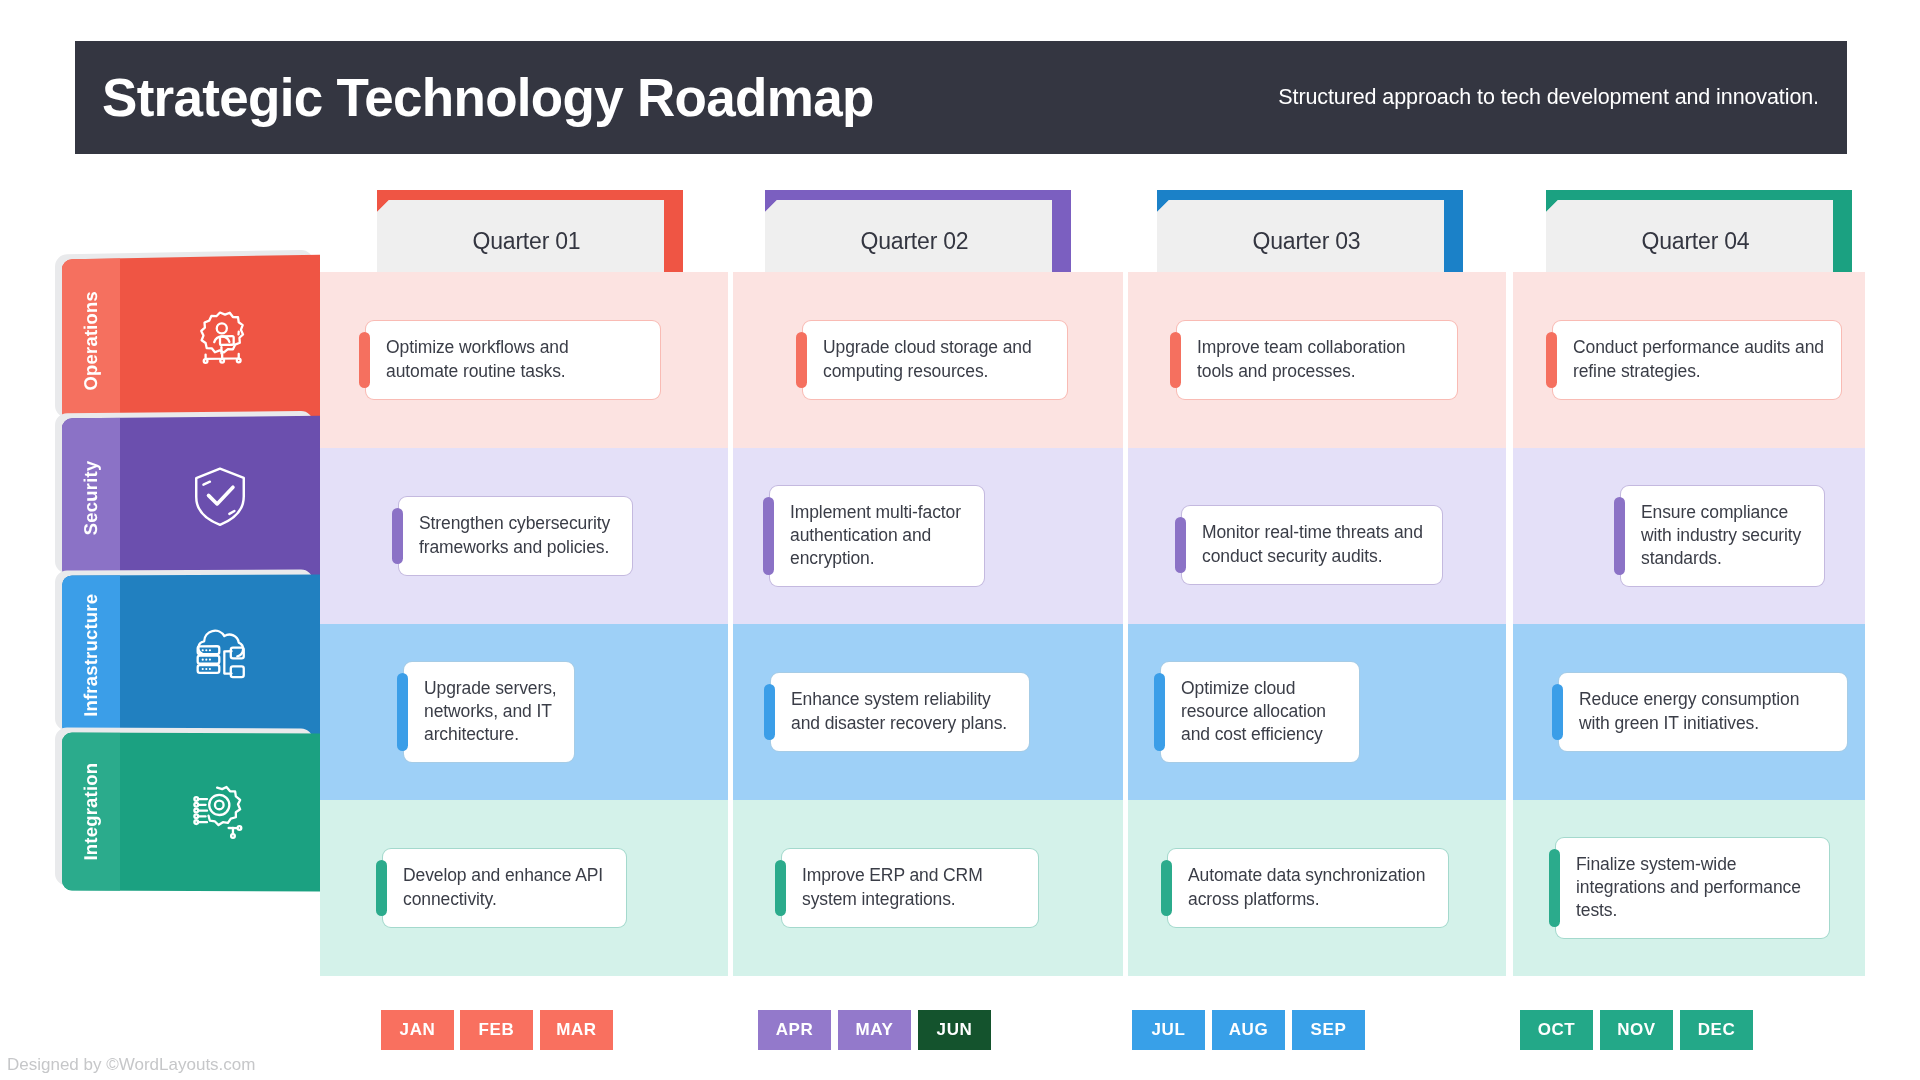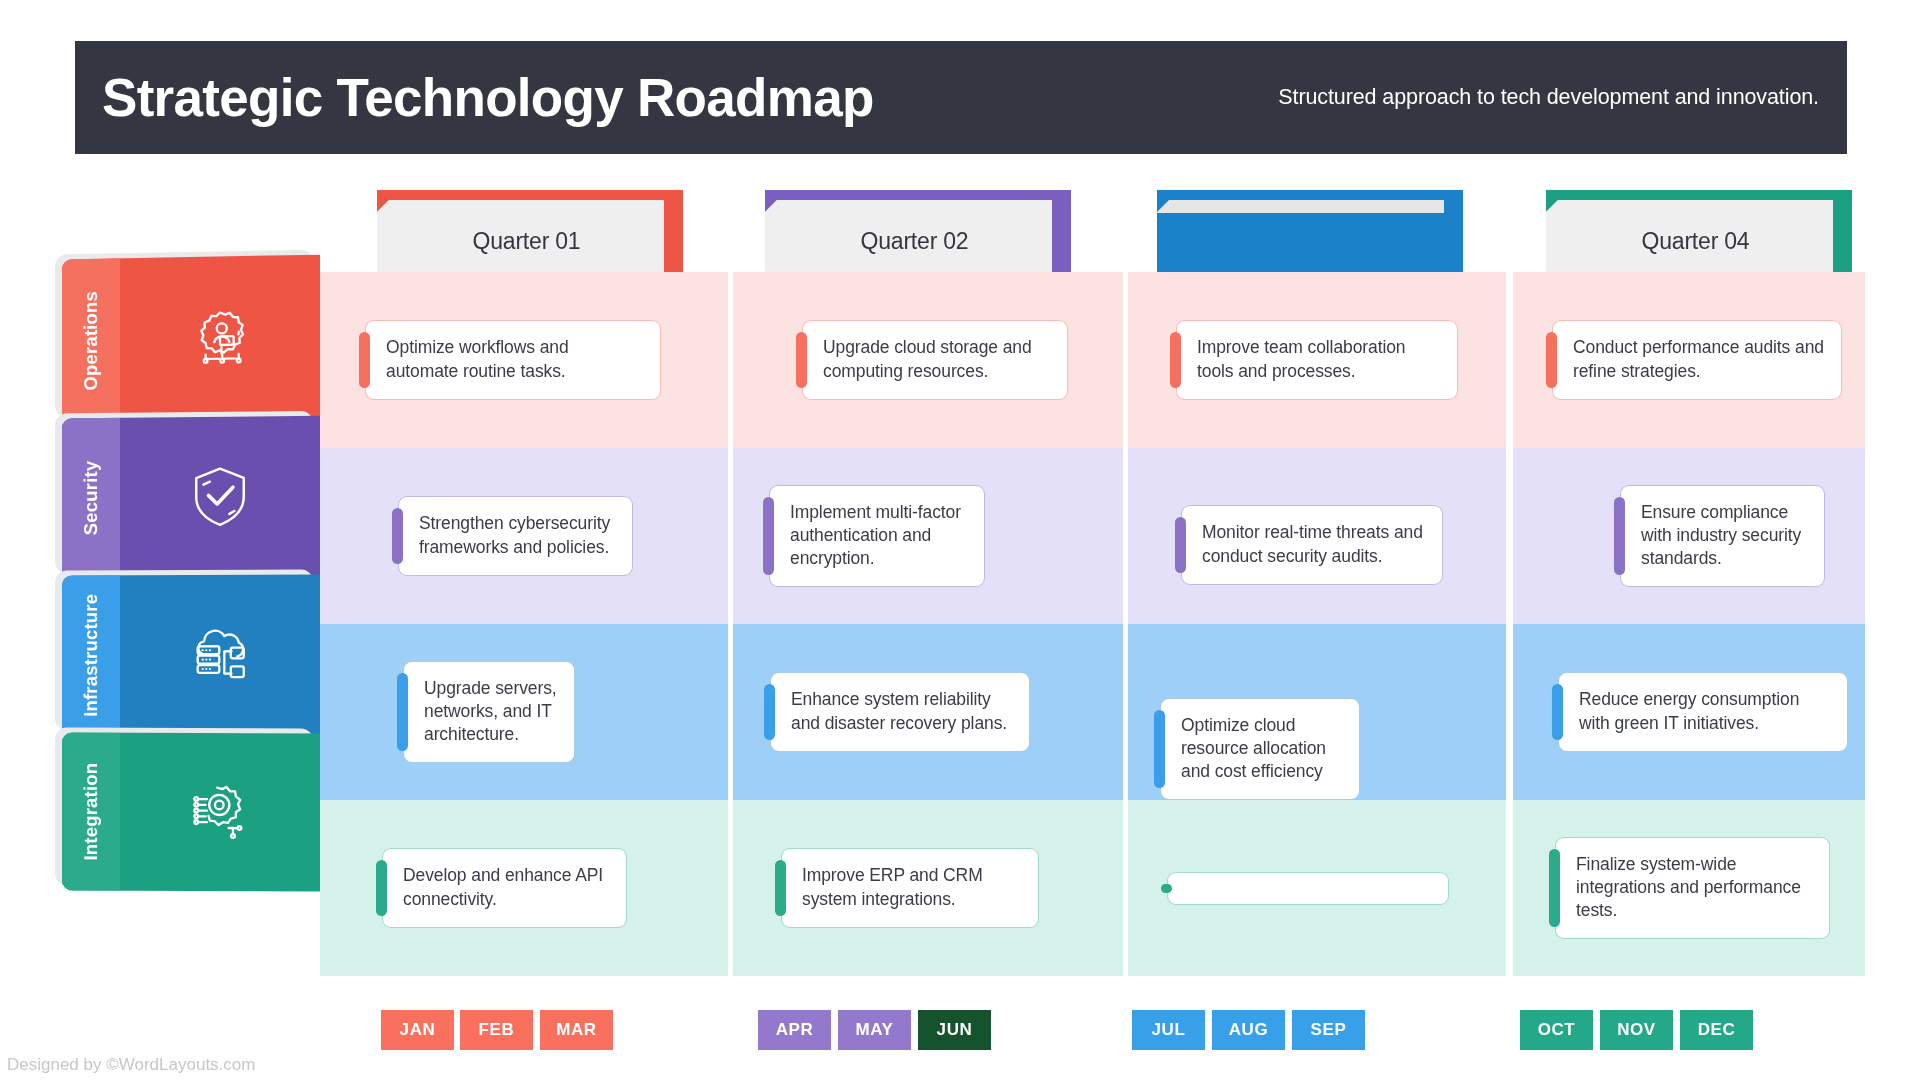--- a/index.html
+++ b/index.html
@@ -115,20 +115,23 @@
     <div class="qtab" style="left: 765px;">
       <div class="qtab-back" style="background: rgb(123, 95, 192);"></div>
       <div class="qtab-front-shade"></div>
       <div class="qtab-front">
         <div class="qtab-label">Quarter 02</div>
       </div>
     </div>
     <div class="qtab" style="left: 1157px;">
       <div class="qtab-back" style="background: rgb(27, 129, 200);"></div>
       <div class="qtab-front-shade"></div>
+      <div class="qtab-front">
+        <div class="qtab-label">Quarter 03</div>
+      </div>
     </div>
     <div class="qtab" style="left: 1546px;">
       <div class="qtab-back" style="background: rgb(27, 161, 129);"></div>
       <div class="qtab-front-shade"></div>
       <div class="qtab-front">
         <div class="qtab-label">Quarter 04</div>
       </div>
     </div>
   </div>
 
@@ -316,21 +319,21 @@
       <div class="card-bar" style="background: rgb(59, 158, 232);"></div>
       <div>Upgrade servers, networks, and IT architecture.</div>
     </div>
   </div>
 <div class="cell" style="position: absolute; left: 770px; top: 624px; width: 260px; z-index: 30;">
     <div class="card" style="width: 100%; border: 1.3px solid rgba(33, 128, 192, 0.4);">
       <div class="card-bar" style="background: rgb(59, 158, 232);"></div>
       <div>Enhance system reliability and disaster recovery plans.</div>
     </div>
   </div>
-<div class="cell" style="position: absolute; left: 1160px; top: 624px; width: 200px; z-index: 30; align-items: flex-end;">
+<div class="cell" style="position: absolute; left: 1160px; top: 624px; width: 200px; z-index: 30;">
     <div class="card" style="width: 100%; border: 1.3px solid rgba(33, 128, 192, 0.4);">
       <div class="card-bar" style="background: rgb(59, 158, 232);"></div>
       <div>Optimize cloud resource allocation and cost efficiency</div>
     </div>
   </div>
 <div class="cell" style="position: absolute; left: 1558px; top: 624px; width: 290px; z-index: 30;">
     <div class="card" style="width: 100%; border: 1.3px solid rgba(33, 128, 192, 0.4);">
       <div class="card-bar" style="background: rgb(59, 158, 232);"></div>
       <div>Reduce energy consumption with green IT initiatives.</div>
     </div>
@@ -343,20 +346,21 @@
   </div>
 <div class="cell" style="position: absolute; left: 781px; top: 800px; width: 258px; z-index: 30;">
     <div class="card" style="width: 100%; border: 1.3px solid rgba(27, 161, 129, 0.4);">
       <div class="card-bar" style="background: rgb(43, 171, 140);"></div>
       <div>Improve ERP and CRM system integrations.</div>
     </div>
   </div>
 <div class="cell" style="position: absolute; left: 1167px; top: 800px; width: 282px; z-index: 30;">
     <div class="card" style="width: 100%; border: 1.3px solid rgba(27, 161, 129, 0.4);">
       <div class="card-bar" style="background: rgb(43, 171, 140);"></div>
+      <div>Automate data synchronization across platforms.</div>
     </div>
   </div>
 <div class="cell" style="position: absolute; left: 1555px; top: 800px; width: 275px; z-index: 30;">
     <div class="card" style="width: 100%; border: 1.3px solid rgba(27, 161, 129, 0.4);">
       <div class="card-bar" style="background: rgb(43, 171, 140);"></div>
       <div>Finalize system-wide integrations and performance tests.</div>
     </div>
   </div>
 
 </body></html>

